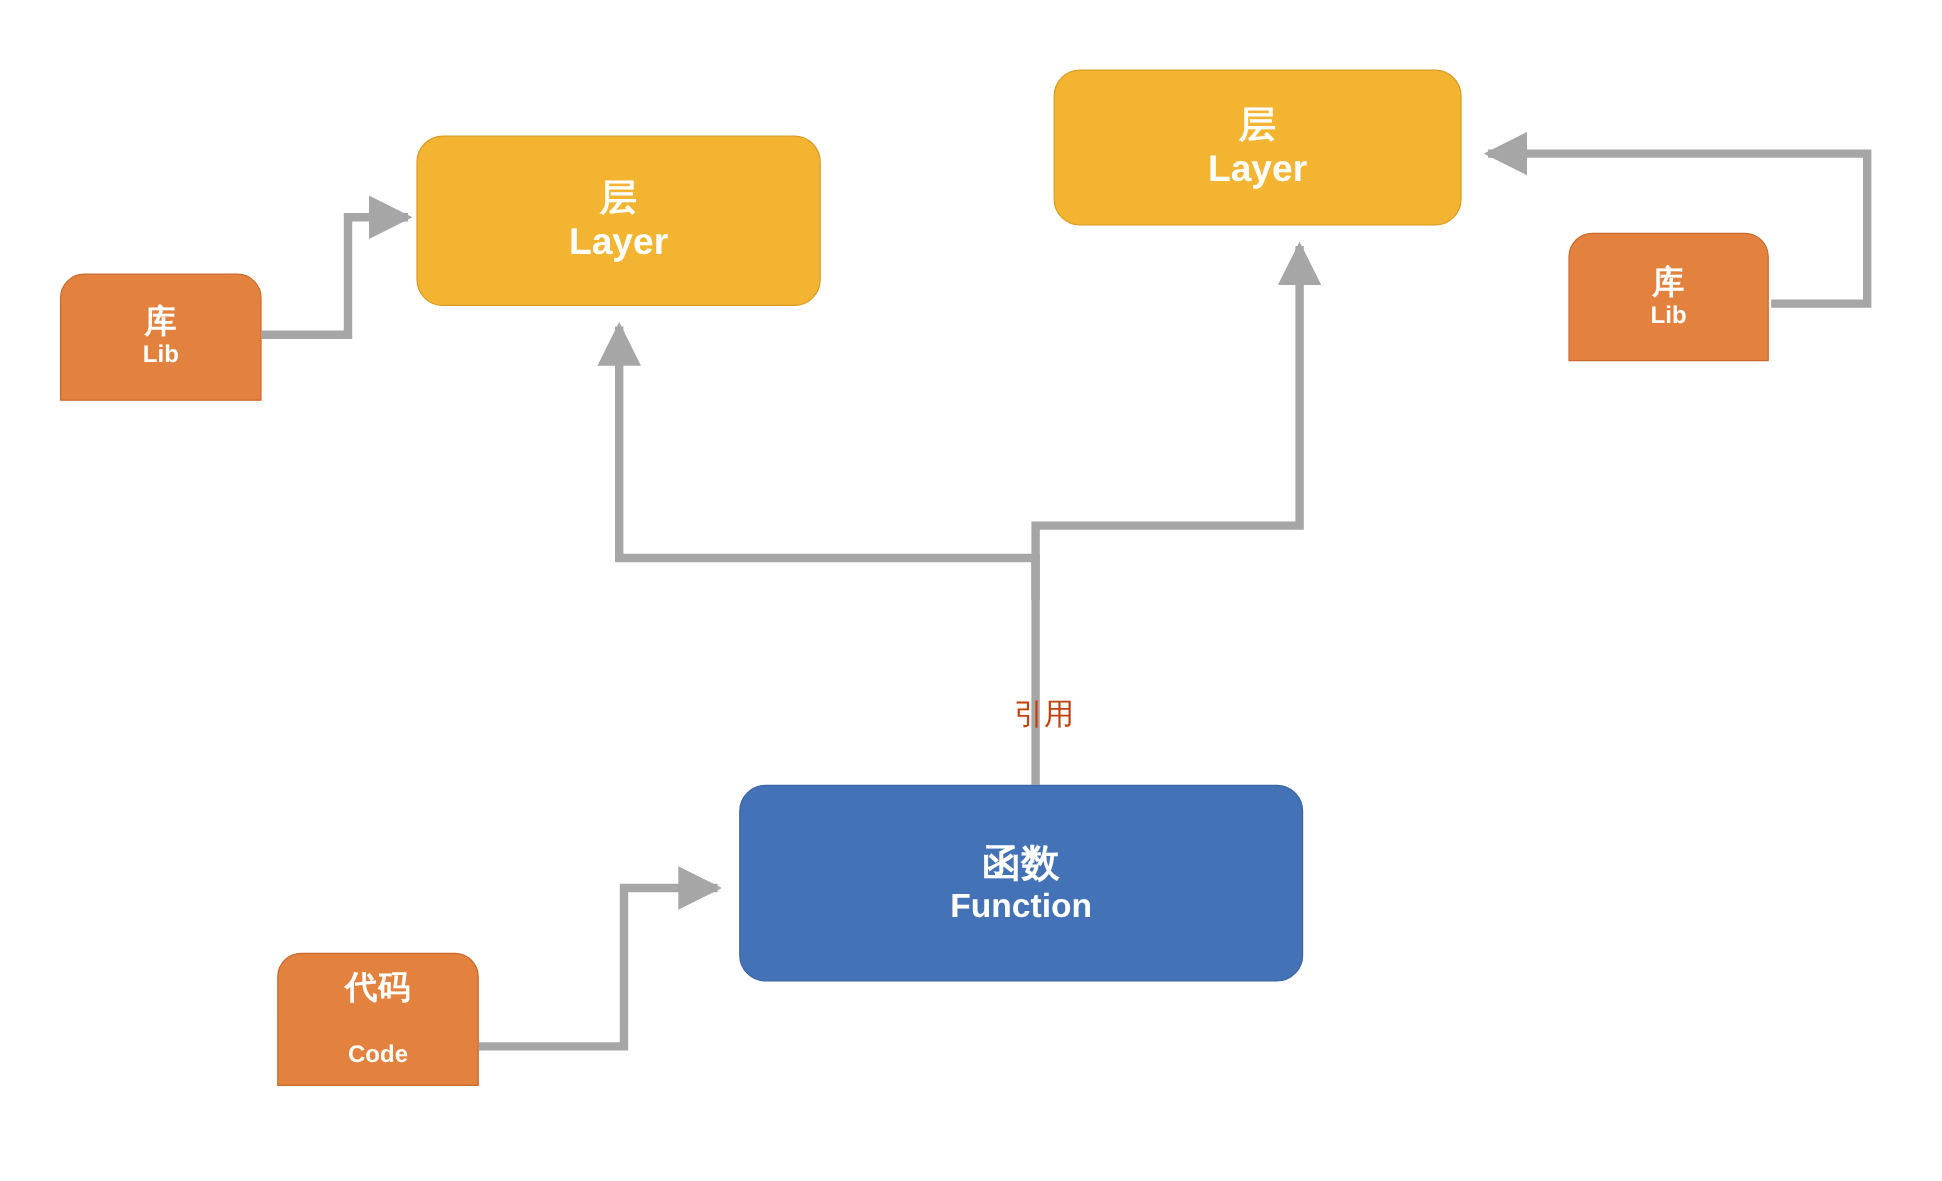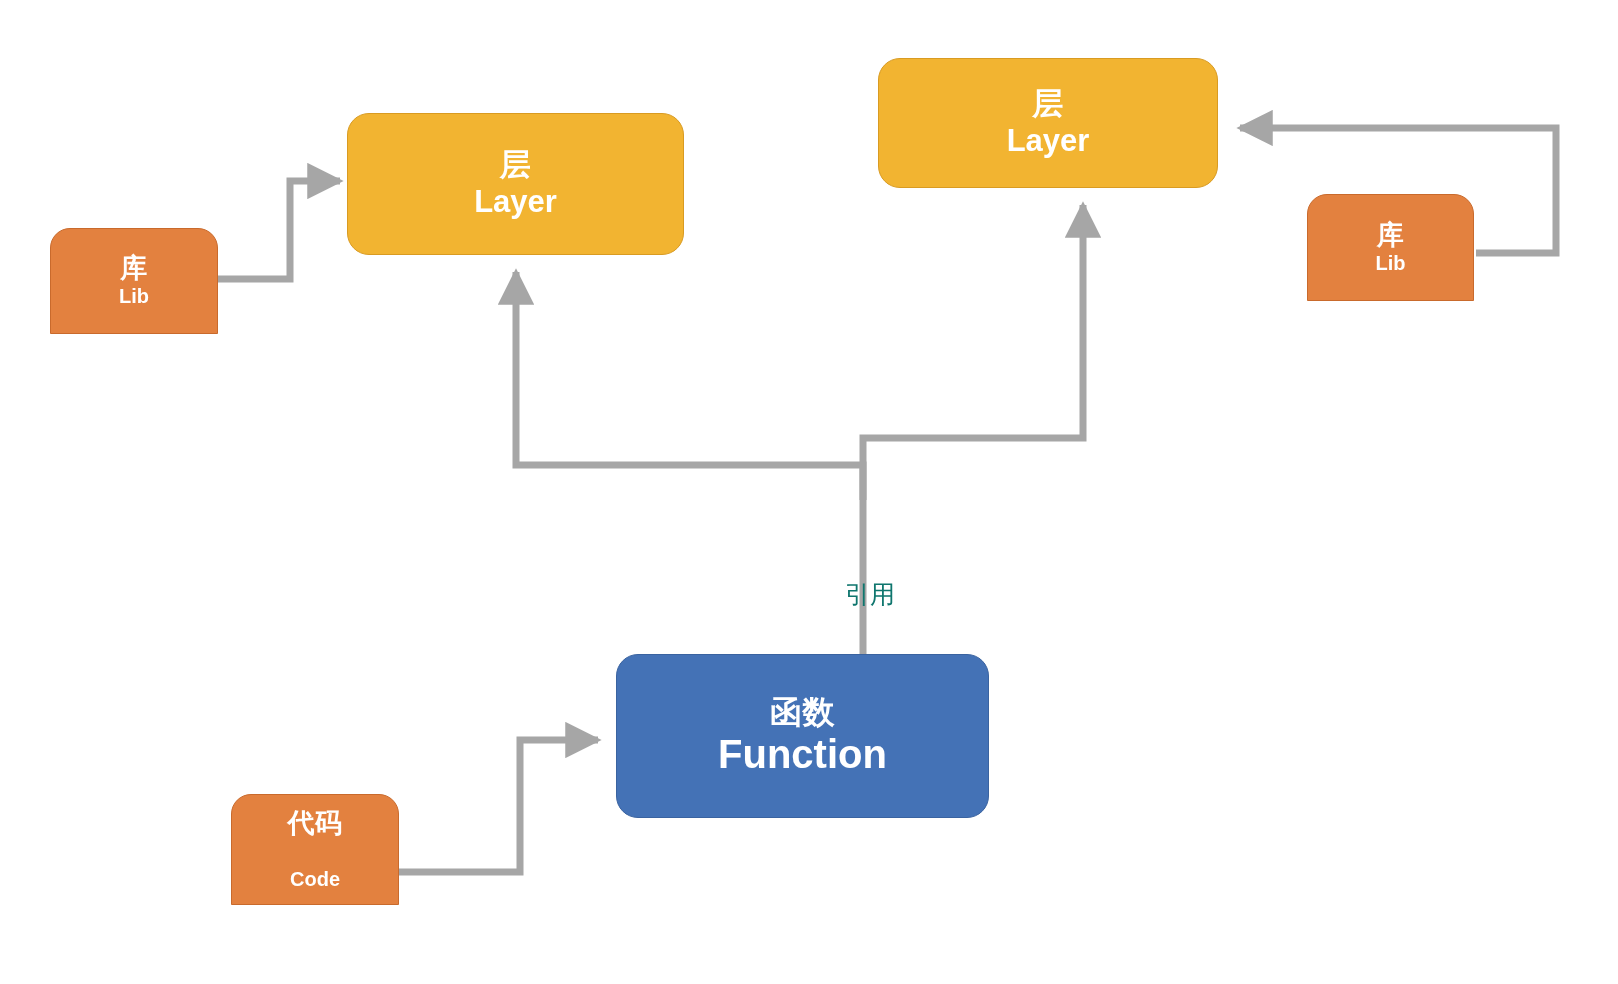--- a/index.html
+++ b/index.html
@@ -61,33 +61,33 @@
   .node--function {
     background: #4472b6;
     border: 1px solid #3a63a0;
     border-radius: 22px;
   }
 
   #n-layer-left  { left: 347px; top: 113px;  width: 337px; height: 142px; }
   #n-layer-right { left: 878px; top: 58px;   width: 340px; height: 130px; }
   #n-lib-left    { left: 50px;  top: 228px;  width: 168px; height: 106px; }
   #n-lib-right   { left: 1307px;top: 194px;  width: 167px; height: 107px; }
-  #n-function    { left: 616px; top: 654px;  width: 373px; height: 164px; }
+  #n-function    { left: 616px; top: 654px;  width: 470px; height: 164px; }
   #n-code        { left: 231px; top: 794px;  width: 168px; height: 111px; gap: 28px; }
 
   #n-layer-left .cn, #n-layer-right .cn { font-size: 31px; }
   #n-layer-left .en, #n-layer-right .en { font-size: 31px; }
   #n-lib-left .cn, #n-lib-right .cn, #n-code .cn { font-size: 27px; }
   #n-lib-left .en, #n-lib-right .en, #n-code .en { font-size: 20px; }
   #n-function .cn { font-size: 32px; }
-  #n-function .en { font-size: 40px; }
+  #n-function .en { font-size: 28px; }
 
   .edge-label {
     position: absolute;
-    color: #0f766e;
+    color: #c2410c;
     font-size: 25px;
     white-space: nowrap;
   }
   #lbl-reference { left: 845px; top: 578px; }
 </style>
 </head>
 <body>
 
 <div id="canvas">
 

